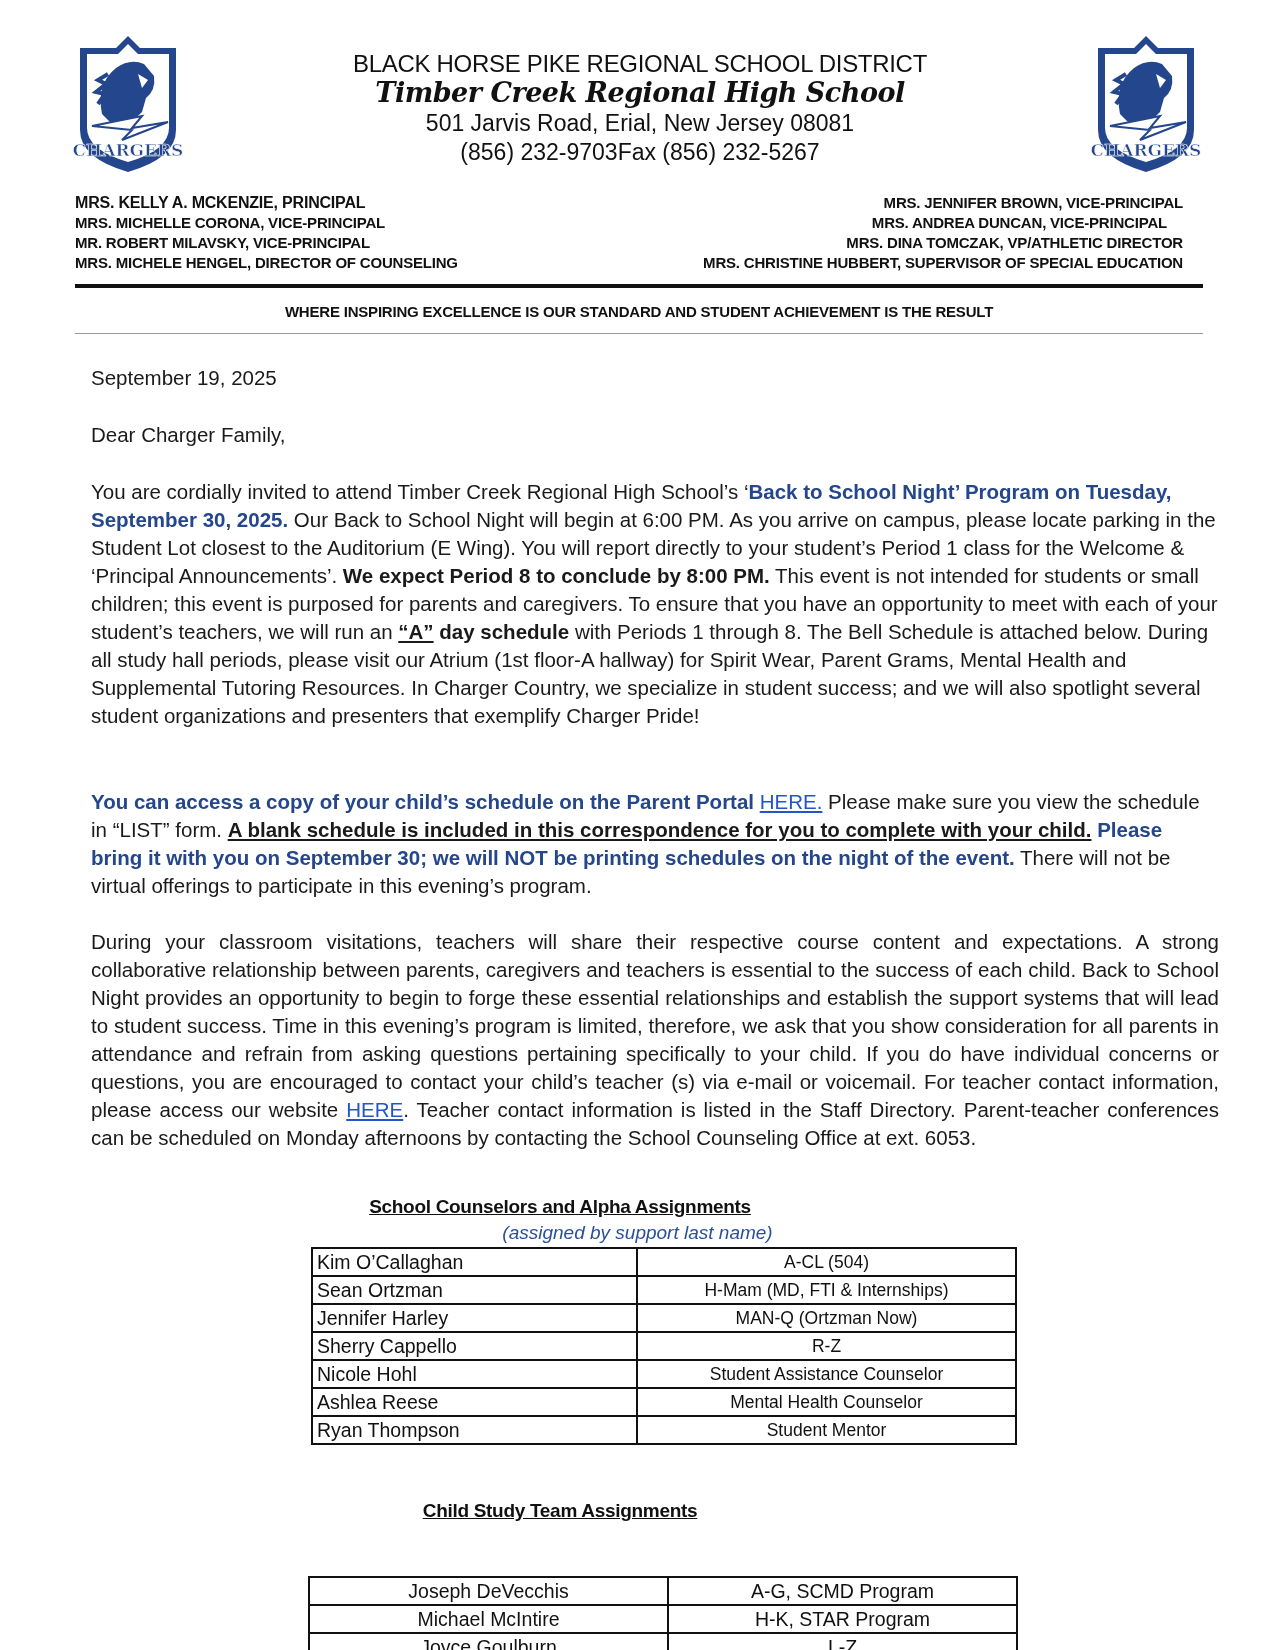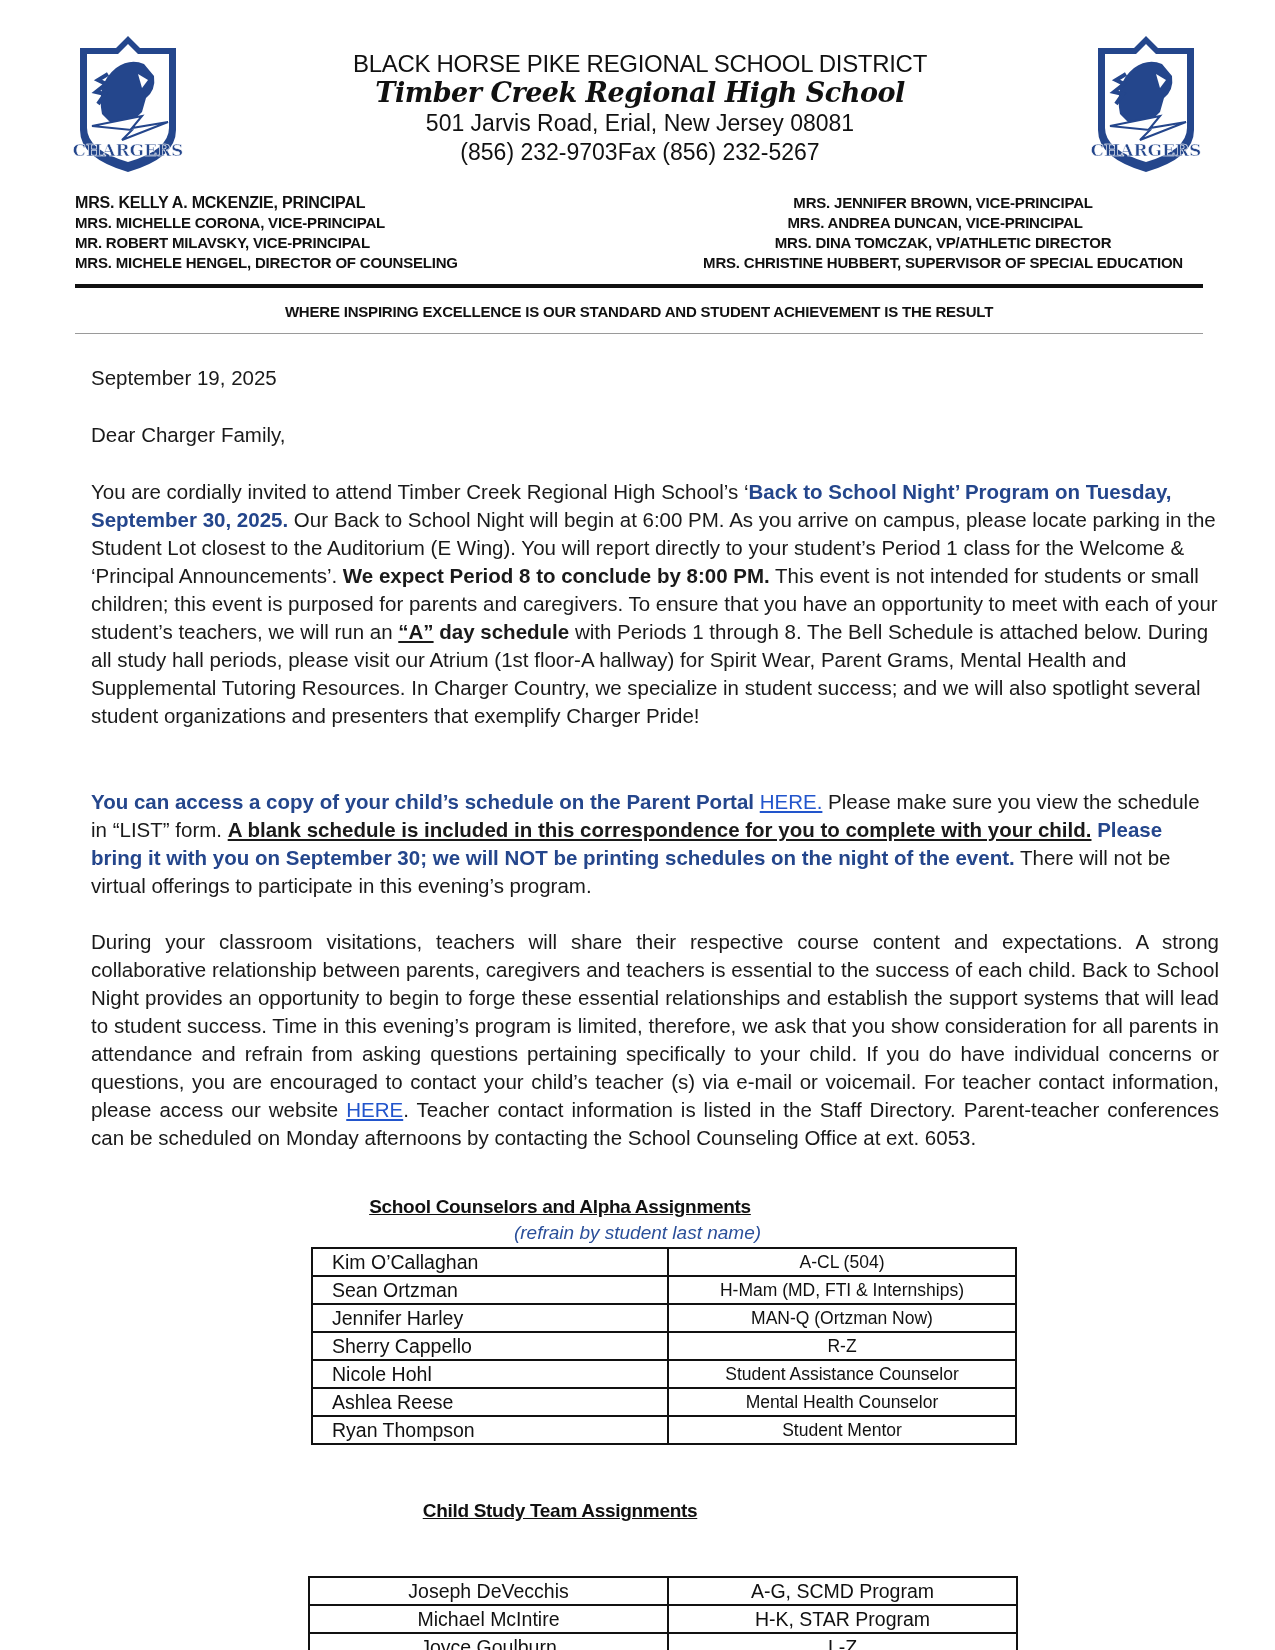--- a/index.html
+++ b/index.html
@@ -30,21 +30,21 @@
   }
   .address { font-size: 23px; line-height: 30px; color: #111; }
   .phones { font-size: 23px; line-height: 28px; color: #111; }
   .phones span + span { }
 
   .staff {
     position: absolute; top: 193px; font-size: 15px; line-height: 20px;
     font-weight: bold; color: #111; letter-spacing: -0.2px;
   }
   .staff-left { left: 75px; }
-  .staff-right { right: 92px; text-align: center; }
+  .staff-right { right: 92px; text-align: right; }
   .staff .lead { font-size: 16px; }
   .staff-right .indent { padding-right: 16px; }
 
   .rule-thick { position: absolute; left: 75px; width: 1128px; top: 284px; height: 4px; background: #111; }
   .motto {
     position: absolute; left: 75px; width: 1128px; top: 303px; text-align: center;
     font-size: 15px; font-weight: bold; color: #111; letter-spacing: -0.2px;
   }
   .rule-thin { position: absolute; left: 75px; width: 1128px; top: 333px; height: 1px; background: #9a9a9a; }
 
@@ -69,21 +69,21 @@
   }
   .tbl-sub {
     position: absolute; left: 0; width: 1275px; text-align: center;
     font-size: 19px; font-style: italic; color: #2a4f9a;
   }
   table.grid {
     position: absolute; border-collapse: collapse; font-size: 19.5px; color: #111;
   }
   table.grid td { border: 2px solid #111; height: 28px; line-height: 24px; padding: 0 6px; }
   .counselors { left: 311px; top: 1247px; width: 706px; }
-  .counselors td:first-child { width: 356px; text-align: left; padding-left: 19px; }
+  .counselors td:first-child { width: 325px; text-align: left; padding-left: 4px; }
   .counselors td:last-child { text-align: center; font-size: 17.5px; }
   .cst { left: 308px; top: 1528px; width: 710px; margin-top: 48px; }
   .cst td { text-align: center; height: 28px; }
   .cst td:first-child { width: 359px; }
 </style>
 </head>
 <body>
 
 <div class="page">
 
@@ -137,21 +137,21 @@
   <div class="body-text date">September 19, 2025</div>
   <div class="body-text salutation">Dear Charger Family,</div>
 
   <div class="body-text p1"><span>You are cordially invited to attend Timber Creek Regional High School’s ‘</span><span class="blue bold">Back to School Night’ Program on Tuesday, September 30, 2025.</span><span>  Our Back to School Night will begin at 6:00 PM. As you arrive on campus, please locate parking in the Student Lot closest to the Auditorium (E Wing).  You will report directly to your student’s Period 1 class for the Welcome &amp; ‘Principal Announcements’.  </span><span class="bold">We expect Period 8 to conclude by 8:00 PM.</span><span>  This event is not intended for students or small children; this event is purposed for parents and caregivers.  To ensure that you have an opportunity to meet with each of your student’s teachers, we will run an </span><span class="bold ul">“A”</span><span class="bold"> day schedule</span><span> with Periods 1 through 8.  The Bell Schedule is attached below.  During all study hall periods, please visit our Atrium (1st floor-A hallway) for Spirit Wear, Parent Grams, Mental Health and Supplemental Tutoring Resources.   In Charger Country, we specialize in student success;  and we will also spotlight several student organizations and presenters that exemplify Charger Pride!</span></div>
 
   <div class="body-text p2"><span class="blue bold">You can access a copy of your child’s schedule on the Parent Portal </span><a class="link" href="#">HERE.</a><span>  Please make sure you view the schedule in “LIST” form.  </span><span class="bold ul">A blank schedule is included in this correspondence for you to complete with your child.</span><span class="blue bold">  Please bring it with you on September 30; we will NOT be printing schedules on the night of the event.</span><span> There will not be virtual offerings to participate in this evening’s program.</span></div>
 
   <div class="body-text p3"><span>During your classroom visitations, teachers will share their respective course content and expectations.  A strong collaborative relationship between parents, caregivers and teachers is essential to the success of each child.  Back to School Night provides an opportunity to begin to forge these essential relationships and establish the support systems that will lead to student success.   Time in this evening’s program is limited, therefore, we ask that you show consideration for all parents in attendance and refrain from asking questions pertaining specifically to your child.  If you do have individual concerns or questions, you are encouraged to contact your child’s teacher (s) via e-mail or voicemail.  For teacher contact information, please access our website </span><a class="link" href="#">HERE</a><span>. Teacher contact information is listed in the Staff Directory.  Parent-teacher conferences can be scheduled on Monday afternoons by contacting the School Counseling Office at ext. 6053.</span></div>
 
   <div class="tbl-title" style="top:1196px;">School Counselors and Alpha Assignments</div>
-  <div class="tbl-sub" style="top:1222px;">(refrain by student last name)</div>
+  <div class="tbl-sub" style="top:1222px;">(assigned by support last name)</div>
   <table class="grid counselors">
     <tbody>
         <tr>
           <td>Kim O’Callaghan</td>
           <td>A-CL (504)</td>
         </tr>
     <tr>
           <td>Sean Ortzman</td>
           <td>H-Mam (MD, FTI &amp; Internships)</td>
         </tr>

